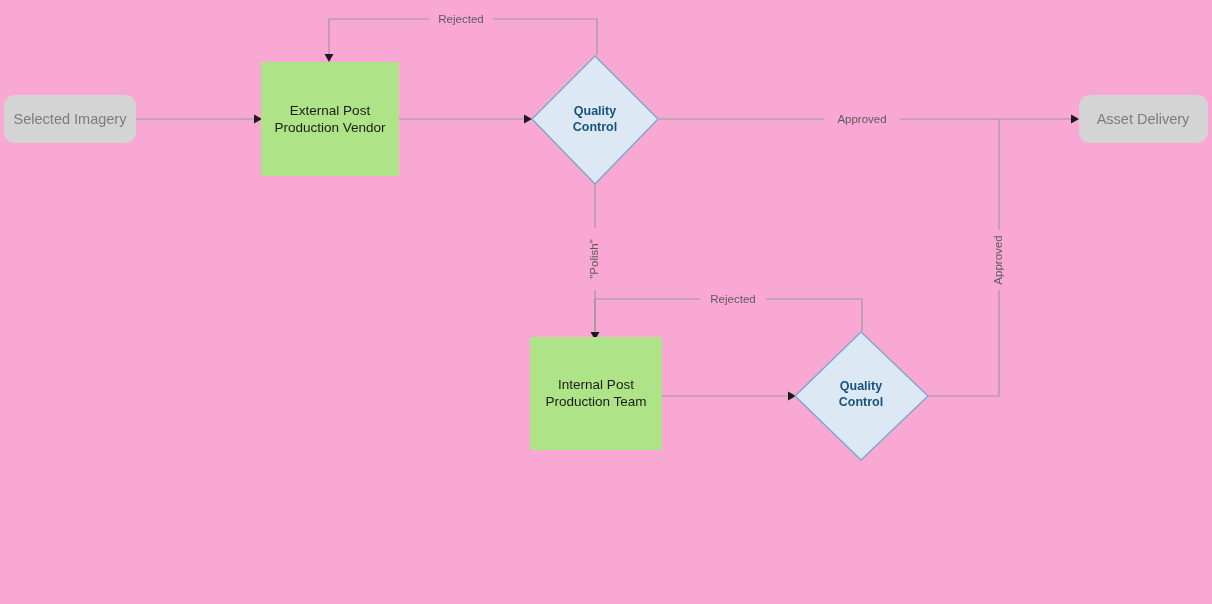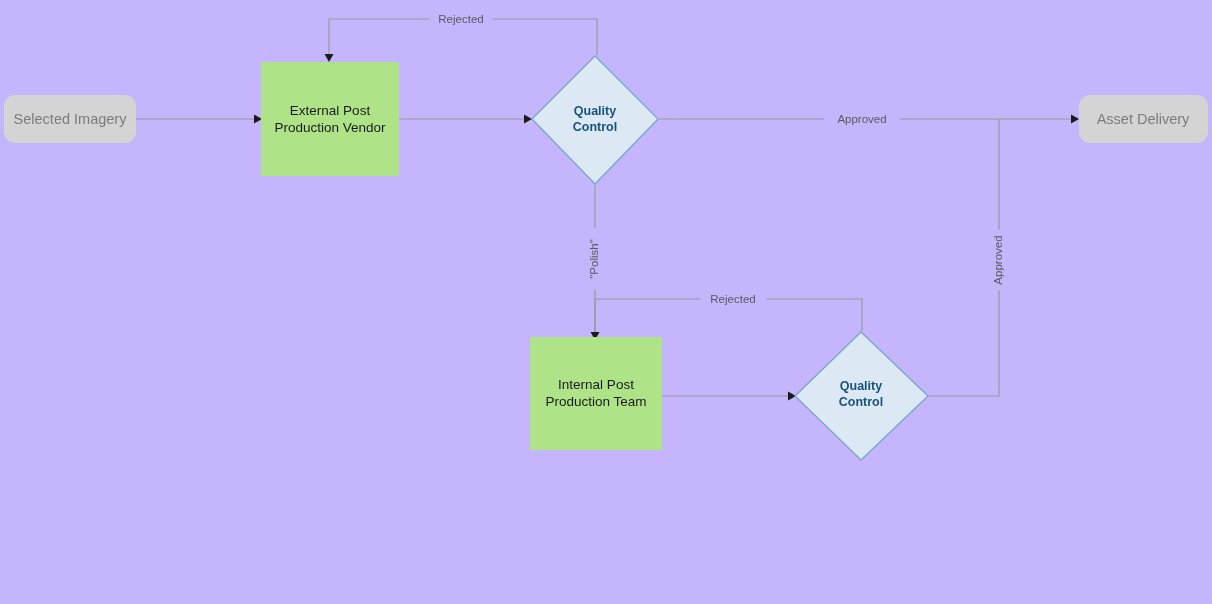--- a/index.html
+++ b/index.html
@@ -10,21 +10,21 @@
   body {
     width: 1212px;
     height: 604px;
     font-family: "Liberation Sans", sans-serif;
     overflow: hidden;
   }
   #diagram-canvas {
     position: relative;
     width: 1212px;
     height: 604px;
-    background: #c4b5fd;
+    background: #f9a8d4;
   }
   svg.flow {
     position: absolute;
     top: 0;
     left: 0;
     width: 1212px;
     height: 604px;
   }
   .node-shape-terminal {
     fill: #d4d4d4;

